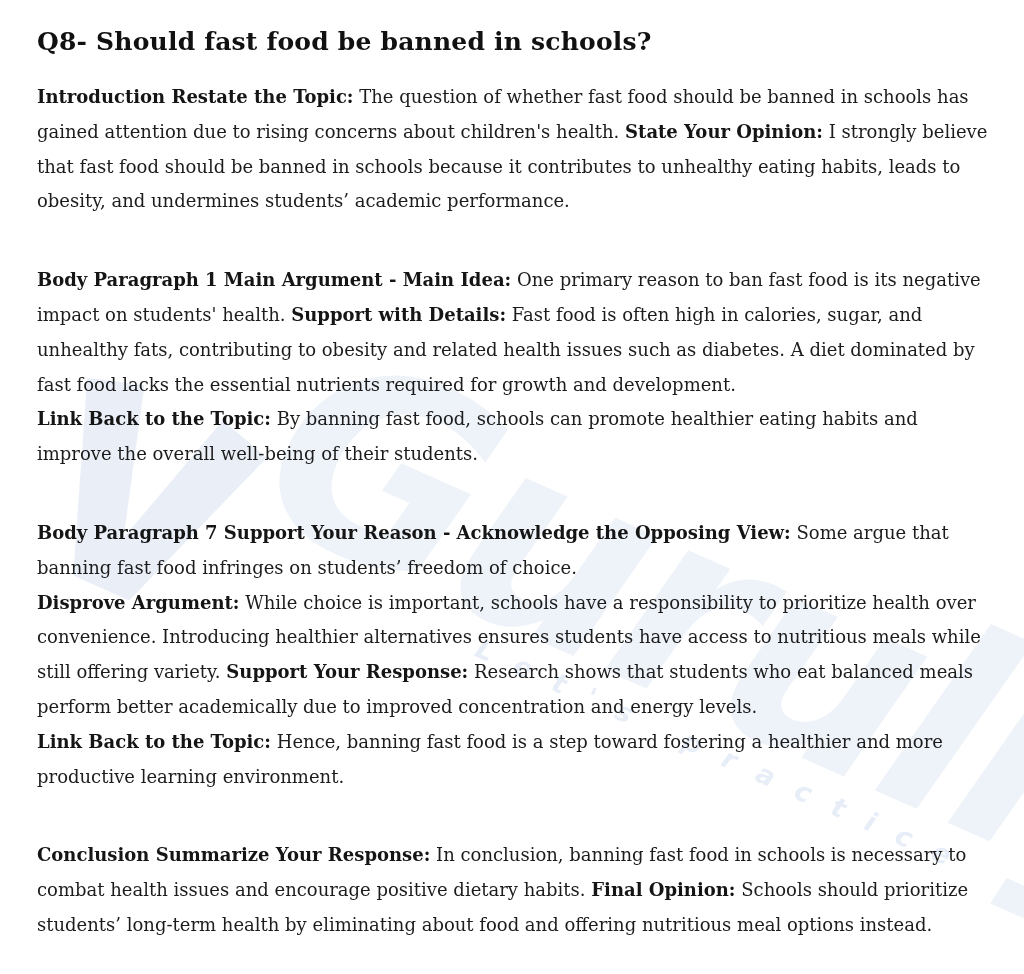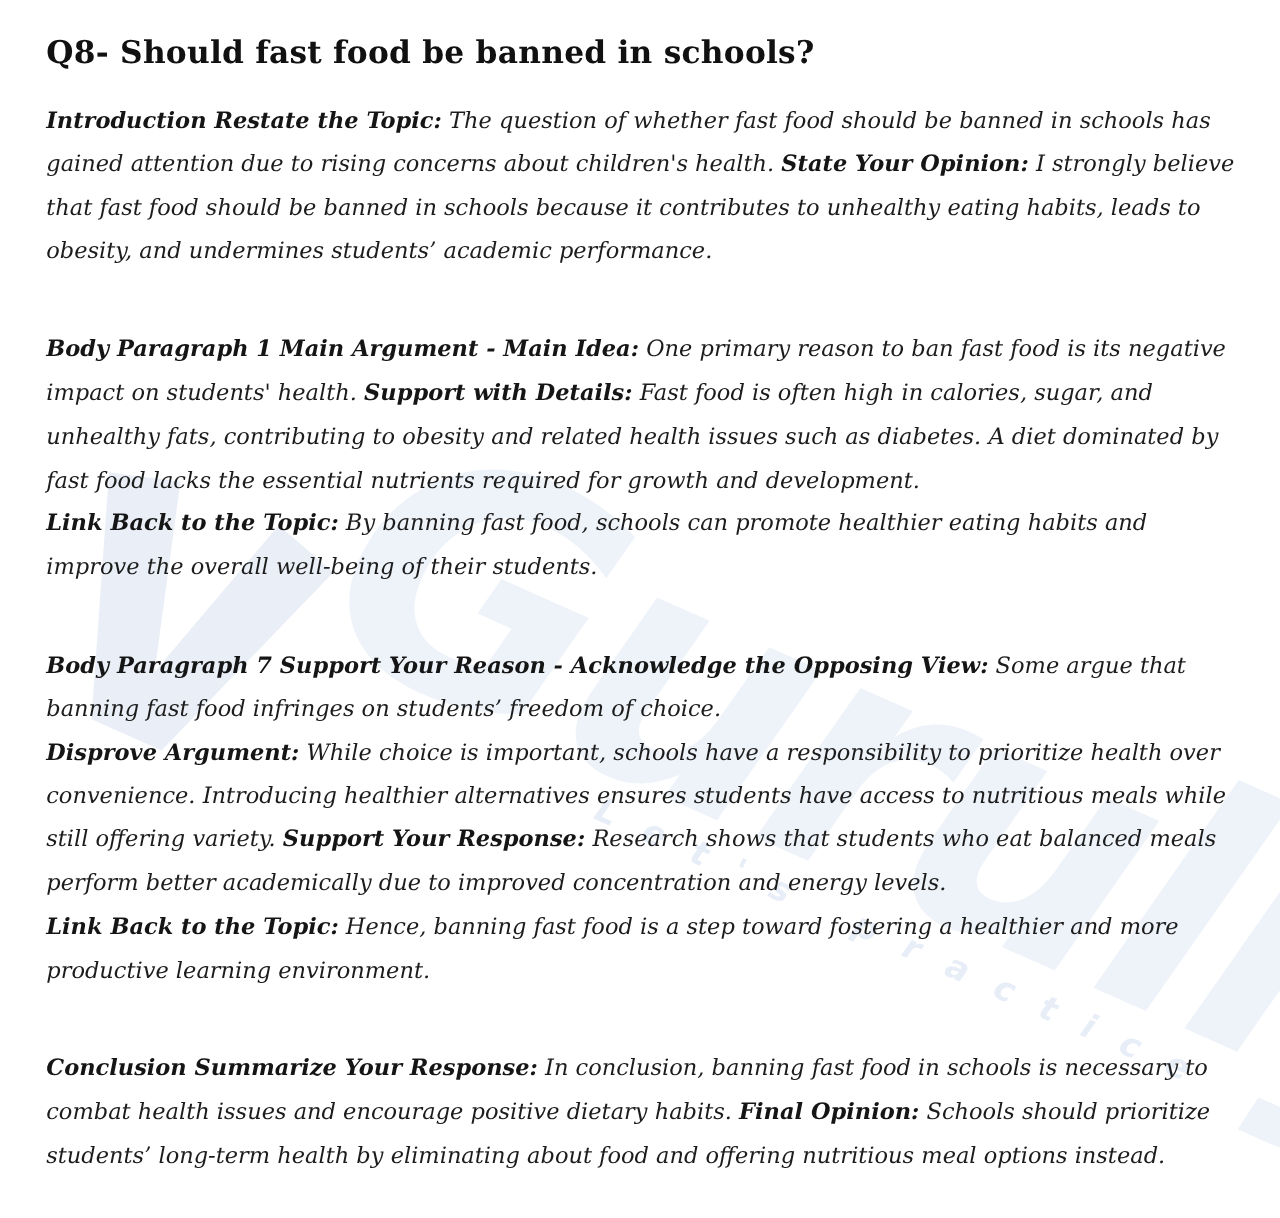--- a/index.html
+++ b/index.html
@@ -26,21 +26,20 @@
     color: #111111;
     letter-spacing: 0.2px;
     margin-bottom: 24px;
   }
   .para {
     font-size: 18px;
     line-height: 34.8px;
     white-space: pre-wrap;
     margin-bottom: 44px;
     text-align: left;
-    font-style: italic;
   }
   .para:last-child { margin-bottom: 0; }
   .para strong { font-weight: bold; color: #151515; }
 
   
   .watermark {
     position: absolute;
     left: 40px;
     top: 262px;
     width: 1300px;

